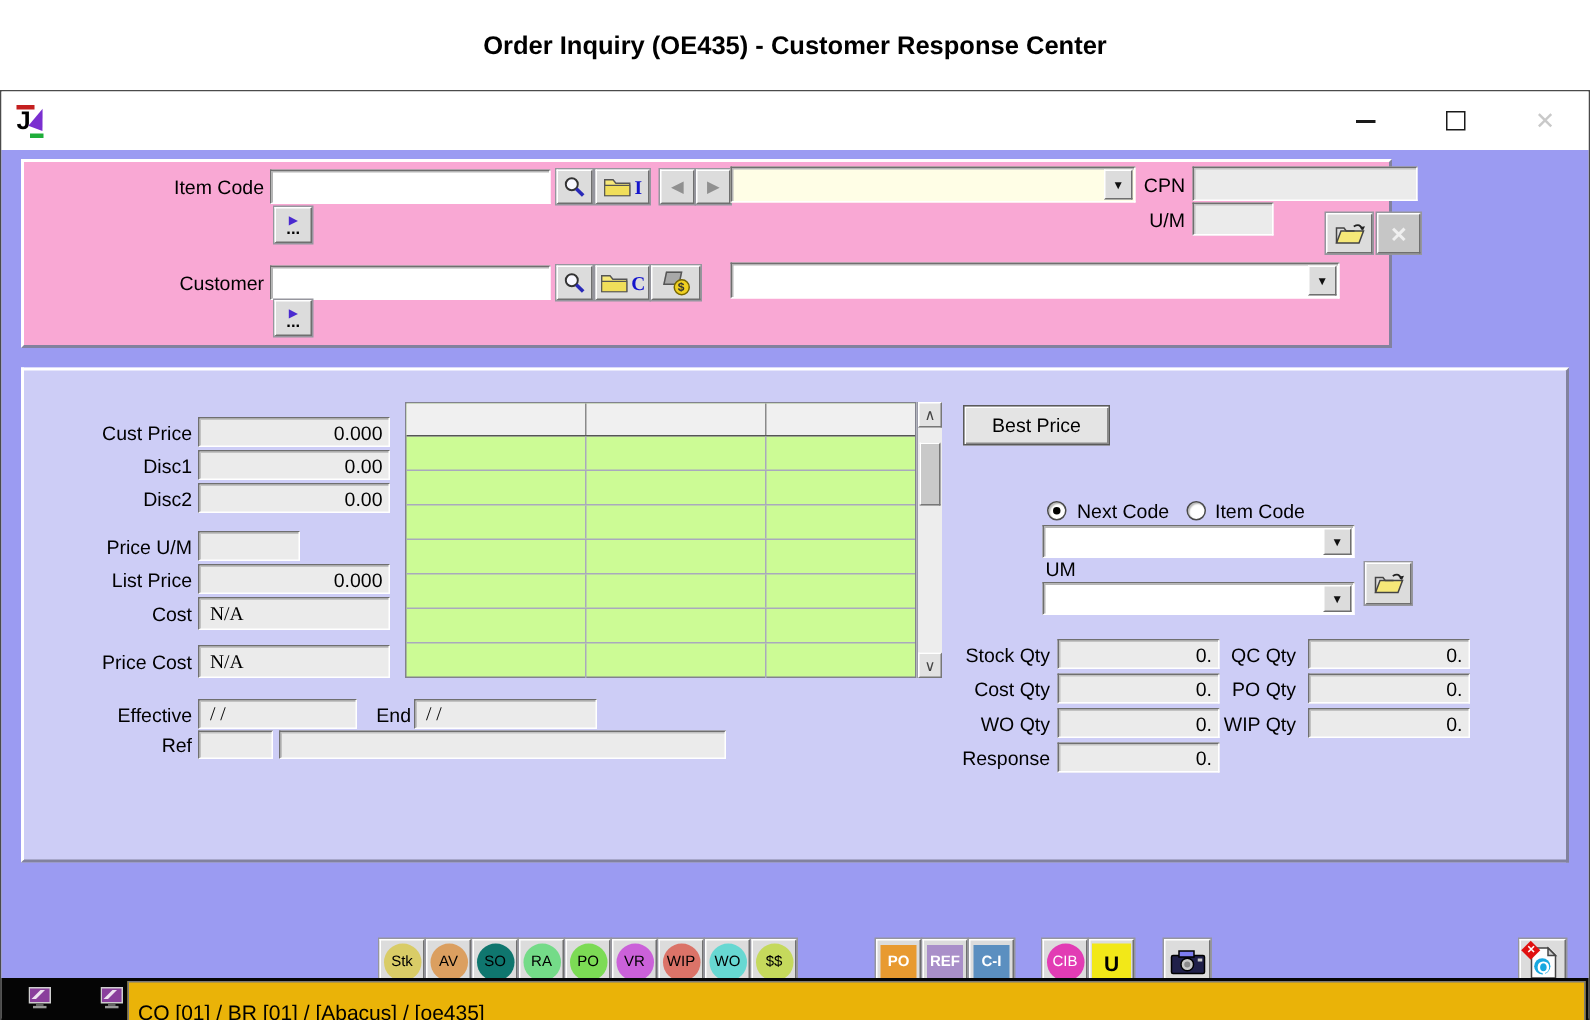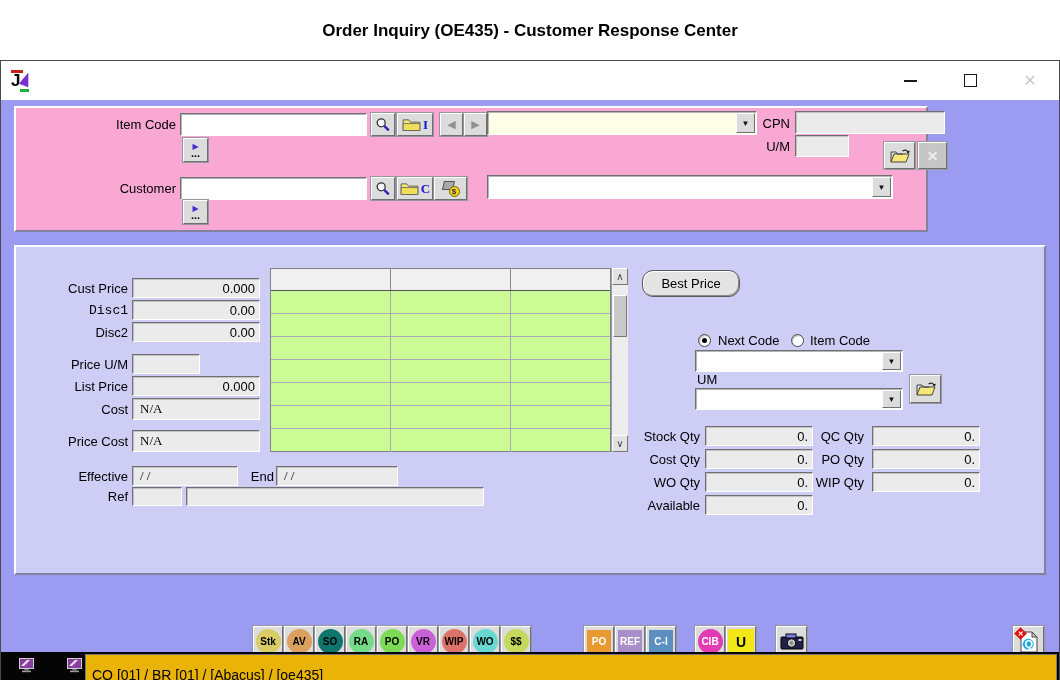--- a/index.html
+++ b/index.html
@@ -54,21 +54,21 @@
   .sb { position:absolute; background:#ededed; border-left:1px solid #9a9aaa; }
   .sb-btn { position:absolute; left:0; width:16px; height:17px; background:#e2e2e2; border-top:1px solid #fff; border-left:1px solid #fff; border-bottom:1px solid #777; border-right:1px solid #777; display:flex; align-items:center; justify-content:center; font-size:10px; color:#444; }
   .sb-thumb { position:absolute; left:1px; top:27px; width:14px; height:42px; background:#c9c9c9; border-top:1px solid #fff; border-left:1px solid #fff; border-bottom:1px solid #777; border-right:1px solid #777; }
 
   .best-btn { position:absolute; background:#e4e4e4; border:1px solid #5a5a5a; box-shadow:inset 1px 1px 0 #ffffff, inset -1px -1px 0 #8a8a8a; font-size:13px; display:flex; align-items:center; justify-content:center; font-family:"Liberation Sans",sans-serif; }
 
   .radio { position:absolute; width:13px; height:13px; border-radius:50%; background:#fff; border:1px solid #4a4a4a; box-shadow:inset 1px 1px 1px #b9b9b9; display:flex; align-items:center; justify-content:center; }
   .radio.checked::after { content:""; width:5px; height:5px; border-radius:50%; background:#000; }
 
   .tb-btn { width:30px; height:31px; }
-  .round-badge { width:25px; height:25px; border-radius:50%; display:flex; align-items:center; justify-content:center; font-size:10px; font-weight:bold; color:#000; }
+  .round-badge { width:25px; height:25px; border-radius:50%; display:flex; align-items:center; justify-content:center; font-size:10px; font-weight:normal; color:#000; }
   .square-badge { width:24px; height:24px; display:flex; align-items:center; justify-content:center; font-size:10px; font-weight:bold; }
 
   .statusbar { position:absolute; left:1px; top:592px; width:1058px; height:28px; background:#050505; }
   .status-text { position:absolute; left:84px; top:2px; width:972px; height:41px; background:#eab308; border:1px solid #7a7a7a; font-size:14px; color:#000; display:flex; align-items:center; padding-left:6px; }
 
   .cube { position:relative; width:18px; height:16px; }
   .cube-body { position:absolute; left:1px; top:0; width:11px; height:9px; background:#a8a8a8; border:1px solid #555; transform:skewX(-12deg); }
   .coin { position:absolute; right:0; bottom:0; width:11px; height:11px; border-radius:50%; background:#f0d020; border:1px solid #776600; font-size:8px; font-weight:bold; color:#333; display:flex; align-items:center; justify-content:center; }
 
   .doc-badge { position:absolute; left:2px; top:2px; width:9px; height:9px; background:#e01010; transform:rotate(45deg); display:flex; align-items:center; justify-content:center; }
@@ -188,21 +188,21 @@
         <span class="flag">▶</span>
         <span class="dots">...</span>
       </button>
     </div>
 
     <div class="panel" style="left: 13px; top: 145px; width: 1032px; height: 330px; background: rgb(205, 205, 246);">
 
       <div class="lbl" style="left:4px;top:31px;width:108px;height:20px;">Cust Price</div>
       <div class="field num" style="left:116px;top:31px;width:128px;height:20px;">0.000</div>
 
-      <div class="lbl" style="left:4px;top:53px;width:108px;height:20px;font-family:Liberation Mono, monospace;">Disc1</div>
+      <div class="lbl" style="left:4px;top:53px;width:108px;height:20px;">Disc1</div>
       <div class="field num" style="left:116px;top:53px;width:128px;height:20px;">0.00</div>
 
       <div class="lbl" style="left:4px;top:75px;width:108px;height:20px;">Disc2</div>
       <div class="field num" style="left:116px;top:75px;width:128px;height:20px;">0.00</div>
 
       <div class="lbl" style="left:4px;top:107px;width:108px;height:20px;">Price U/M</div>
       <div class="field txt" style="left:116px;top:107px;width:68px;height:20px;"></div>
 
       <div class="lbl" style="left:4px;top:129px;width:108px;height:20px;">List Price</div>
       <div class="field num" style="left:116px;top:129px;width:128px;height:20px;">0.000</div>
@@ -267,21 +267,21 @@
       <div class="sb" style="left:595px;top:21px;width:17px;height:184px;">
         <div class="sb-btn" style="top:0;">
             <span>∧</span>
           </div>
         <div class="sb-thumb"></div>
         <div class="sb-btn" style="bottom:0;top:auto;">
             <span>∨</span>
           </div>
       </div>
 
-      <button class="best-btn" style="left:626px;top:23px;width:98px;height:27px;border-radius:11px;">Best Price</button>
+      <button class="best-btn" style="left:626px;top:23px;width:98px;height:27px;">Best Price</button>
 
       <span class="radio checked" style="left:682px;top:87px;"></span>
       <div class="lbl left" style="left:702px;top:85px;width:78px;height:16px;">Next Code</div>
       <span class="radio" style="left:775px;top:87px;"></span>
       <div class="lbl left" style="left:794px;top:85px;width:92px;height:16px;">Item Code</div>
 
       <div class="combo" style="left:679px;top:103px;width:208px;height:22px;">
         <span class="combo-value"></span>
         <span class="combo-btn">▼</span>
       </div>
@@ -298,21 +298,21 @@
             <path d="M19.6 5.8 l1.4 -3 l-3 0.5 Z" fill="#222"></path>
           </svg>
       </button>
 
       <div class="lbl" style="left:584px;top:179px;width:100px;height:20px;">Stock Qty</div>
       <div class="field num" style="left:689px;top:179px;width:108px;height:20px;">0.</div>
       <div class="lbl" style="left:584px;top:202px;width:100px;height:20px;">Cost Qty</div>
       <div class="field num" style="left:689px;top:202px;width:108px;height:20px;">0.</div>
       <div class="lbl" style="left:584px;top:225px;width:100px;height:20px;">WO Qty</div>
       <div class="field num" style="left:689px;top:225px;width:108px;height:20px;">0.</div>
-      <div class="lbl" style="left:584px;top:248px;width:100px;height:20px;">Available</div>
+      <div class="lbl" style="left:584px;top:248px;width:100px;height:20px;">Response</div>
       <div class="field num" style="left:689px;top:248px;width:108px;height:20px;">0.</div>
 
       <div class="lbl" style="left:752px;top:179px;width:96px;height:20px;">QC Qty</div>
       <div class="field num" style="left:856px;top:179px;width:108px;height:20px;">0.</div>
       <div class="lbl" style="left:752px;top:202px;width:96px;height:20px;">PO Qty</div>
       <div class="field num" style="left:856px;top:202px;width:108px;height:20px;">0.</div>
       <div class="lbl" style="left:752px;top:225px;width:96px;height:20px;">WIP Qty</div>
       <div class="field num" style="left:856px;top:225px;width:108px;height:20px;">0.</div>
     </div>
 

